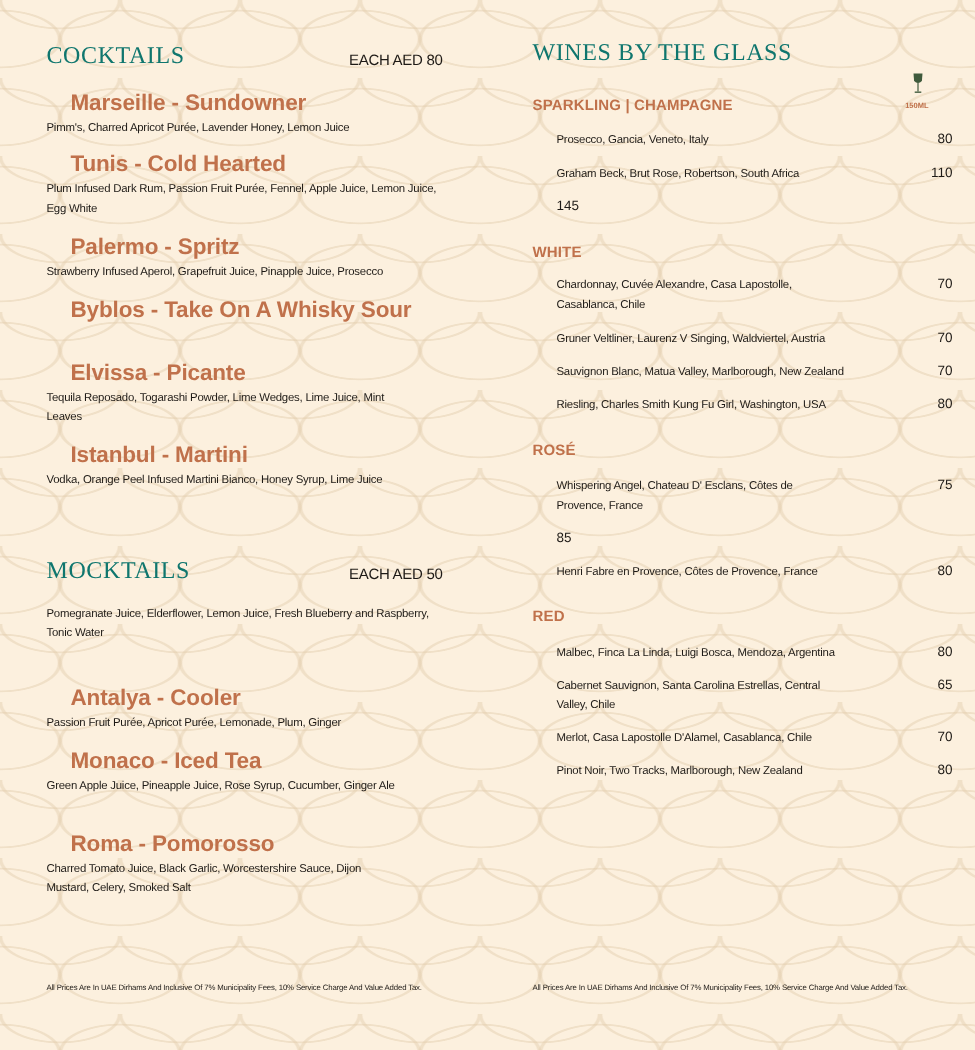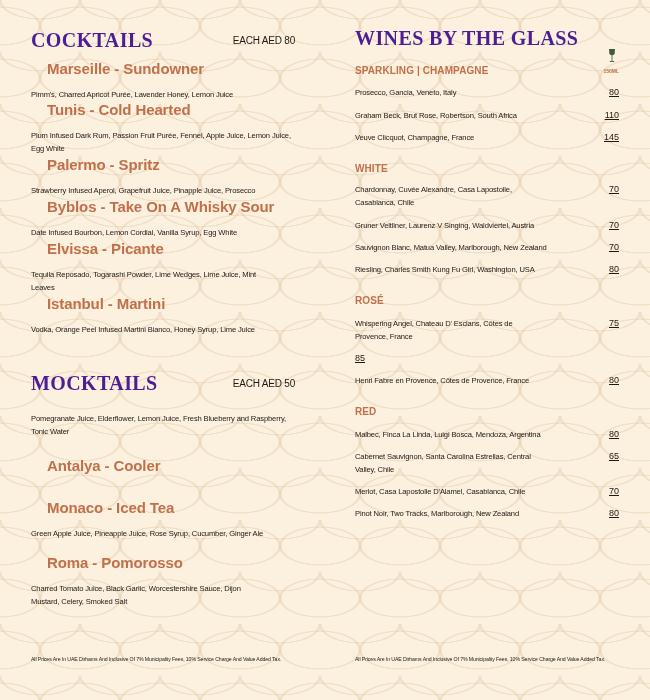--- a/index.html
+++ b/index.html
@@ -12,33 +12,33 @@
       radial-gradient(ellipse 42px 20px at 80px 26px, transparent 38px, rgba(226,204,172,0.45) 39px, rgba(226,204,172,0.45) 40.5px, transparent 41.5px);
     background-size:80px 52px;
     font-family:"Liberation Sans", sans-serif;
     color:#1e1a16;
   }
   .col { position:absolute; top:0; }
   .col.left { left:31px; width:264px; }
   .col.right { left:355px; width:264px; }
   .section-title {
     font-family:"Liberation Serif", serif;
-    color:#4c1d95; font-size:20px; letter-spacing:0.4px;
-    position:absolute; left:0; white-space:nowrap;font-weight:bold;
+    color:#0f766e; font-size:16px; letter-spacing:0.4px;
+    position:absolute; left:0; white-space:nowrap;
   }
   .each-price {
     position:absolute; right:0; font-size:10px; letter-spacing:-0.2px; color:#1e1a16;
   }
   .item { position:absolute; left:0; width:270px; }
   .item-name { color:#c0714b; font-weight:bold; font-size:15px; letter-spacing:-0.1px;margin-left:16px; }
-  .item-desc { font-size:7.6px; line-height:13px; margin-top:11px; letter-spacing:-0.15px; }
+  .item-desc { font-size:7.6px; line-height:13px; margin-top:1px; letter-spacing:-0.15px; }
   .cat-title { position:absolute; left:0; color:#c0714b; font-weight:bold; font-size:10px; letter-spacing:0.1px; }
-  .wine { position:absolute; left:0; width:264px; display:flex; justify-content:space-between;gap:40px; }
+  .wine { position:absolute; left:16px; width:264px; display:flex; justify-content:space-between;gap:40px; }
   .wine-name { font-size:7.6px; line-height:13px; width:230px; letter-spacing:-0.15px; }
-  .wine-price { font-size:9px; line-height:13px; text-align:center;text-decoration:underline; }
+  .wine-price { font-size:9px; line-height:13px; text-align:center; }
   .glass-icon { position:absolute; right:2px; top:48px; width:10px; height:16px; }
   .glass-label { position:absolute; right:0; top:68px; font-size:5px; font-weight:bold; color:#c0714b; }
   .footnote { position:absolute; top:655px; font-size:5.2px; line-height:8px; width:265px; letter-spacing:-0.1px; }
 </style>
 </head>
 <body>
 
 <div class="col left">
   <div class="section-title" style="top:29px">COCKTAILS</div>
   <div class="each-price" style="top:35px">EACH AED 80</div>
@@ -50,39 +50,39 @@
   <div class="item" style="top:101px">
     <div class="item-name">Tunis - Cold Hearted</div>
     <div class="item-desc">Plum Infused Dark Rum, Passion Fruit Purée, Fennel, Apple Juice, Lemon Juice, Egg White</div>
   </div>
   <div class="item" style="top:156px">
     <div class="item-name">Palermo - Spritz</div>
     <div class="item-desc" style="white-space:nowrap">Strawberry Infused Aperol, Grapefruit Juice, Pinapple Juice, Prosecco</div>
   </div>
   <div class="item" style="top:198px">
     <div class="item-name">Byblos - Take On A Whisky Sour</div>
-    <div class="item-desc">Date Infused Bourbon, Lemon Cordial, Vanilla Syrup, Egg White</div>
   </div>
   <div class="item" style="top:240px">
     <div class="item-name">Elvissa - Picante</div>
     <div class="item-desc" style="width:250px">Tequila Reposado, Togarashi Powder, Lime Wedges, Lime Juice, Mint Leaves</div>
   </div>
   <div class="item" style="top:295px">
     <div class="item-name">Istanbul - Martini</div>
     <div class="item-desc" style="white-space:nowrap">Vodka, Orange Peel Infused Martini Bianco, Honey Syrup, Lime Juice</div>
   </div>
 
   <div class="section-title" style="top:372px">MOCKTAILS</div>
   <div class="each-price" style="top:378px">EACH AED 50</div>
 
   <div class="item" style="top:401px">
     <div class="item-desc" style="width:260px">Pomegranate Juice, Elderflower, Lemon Juice, Fresh Blueberry and Raspberry, Tonic Water</div>
   </div>
   <div class="item" style="top:457px">
     <div class="item-name">Antalya - Cooler</div>
+    <div class="item-desc">Passion Fruit Purée, Apricot Purée, Lemonade, Plum, Ginger</div>
   </div>
   <div class="item" style="top:499px">
     <div class="item-name">Monaco - Iced Tea</div>
     <div class="item-desc" style="width:235px">Green Apple Juice, Pineapple Juice, Rose Syrup, Cucumber, Ginger Ale</div>
   </div>
   <div class="item" style="top:554px">
     <div class="item-name">Roma - Pomorosso</div>
     <div class="item-desc" style="width:235px">Charred Tomato Juice, Black Garlic, Worcestershire Sauce, Dijon Mustard, Celery, Smoked Salt</div>
   </div>
 
@@ -101,21 +101,20 @@
   <div class="cat-title" style="top:65px">SPARKLING | CHAMPAGNE</div>
   <div class="wine" style="top:86px">
     <span class="wine-name">Prosecco, Gancia, Veneto, Italy</span>
     <span class="wine-price">80</span>
   </div>
   <div class="wine" style="top:109px">
     <span class="wine-name">Graham Beck, Brut Rose, Robertson, South Africa</span>
     <span class="wine-price">110</span>
   </div>
   <div class="wine" style="top:131px">
-    <span class="wine-name">Veuve Clicquot, Champagne, France</span>
     <span class="wine-price">145</span>
   </div>
 
   <div class="cat-title" style="top:163px">WHITE</div>
   <div class="wine" style="top:183px">
     <span class="wine-name" style="width:190px">Chardonnay, Cuvée Alexandre, Casa Lapostolle, Casablanca, Chile</span>
     <span class="wine-price">70</span>
   </div>
   <div class="wine" style="top:219px">
     <span class="wine-name">Gruner Veltliner, Laurenz V Singing, Waldviertel, Austria</span>

